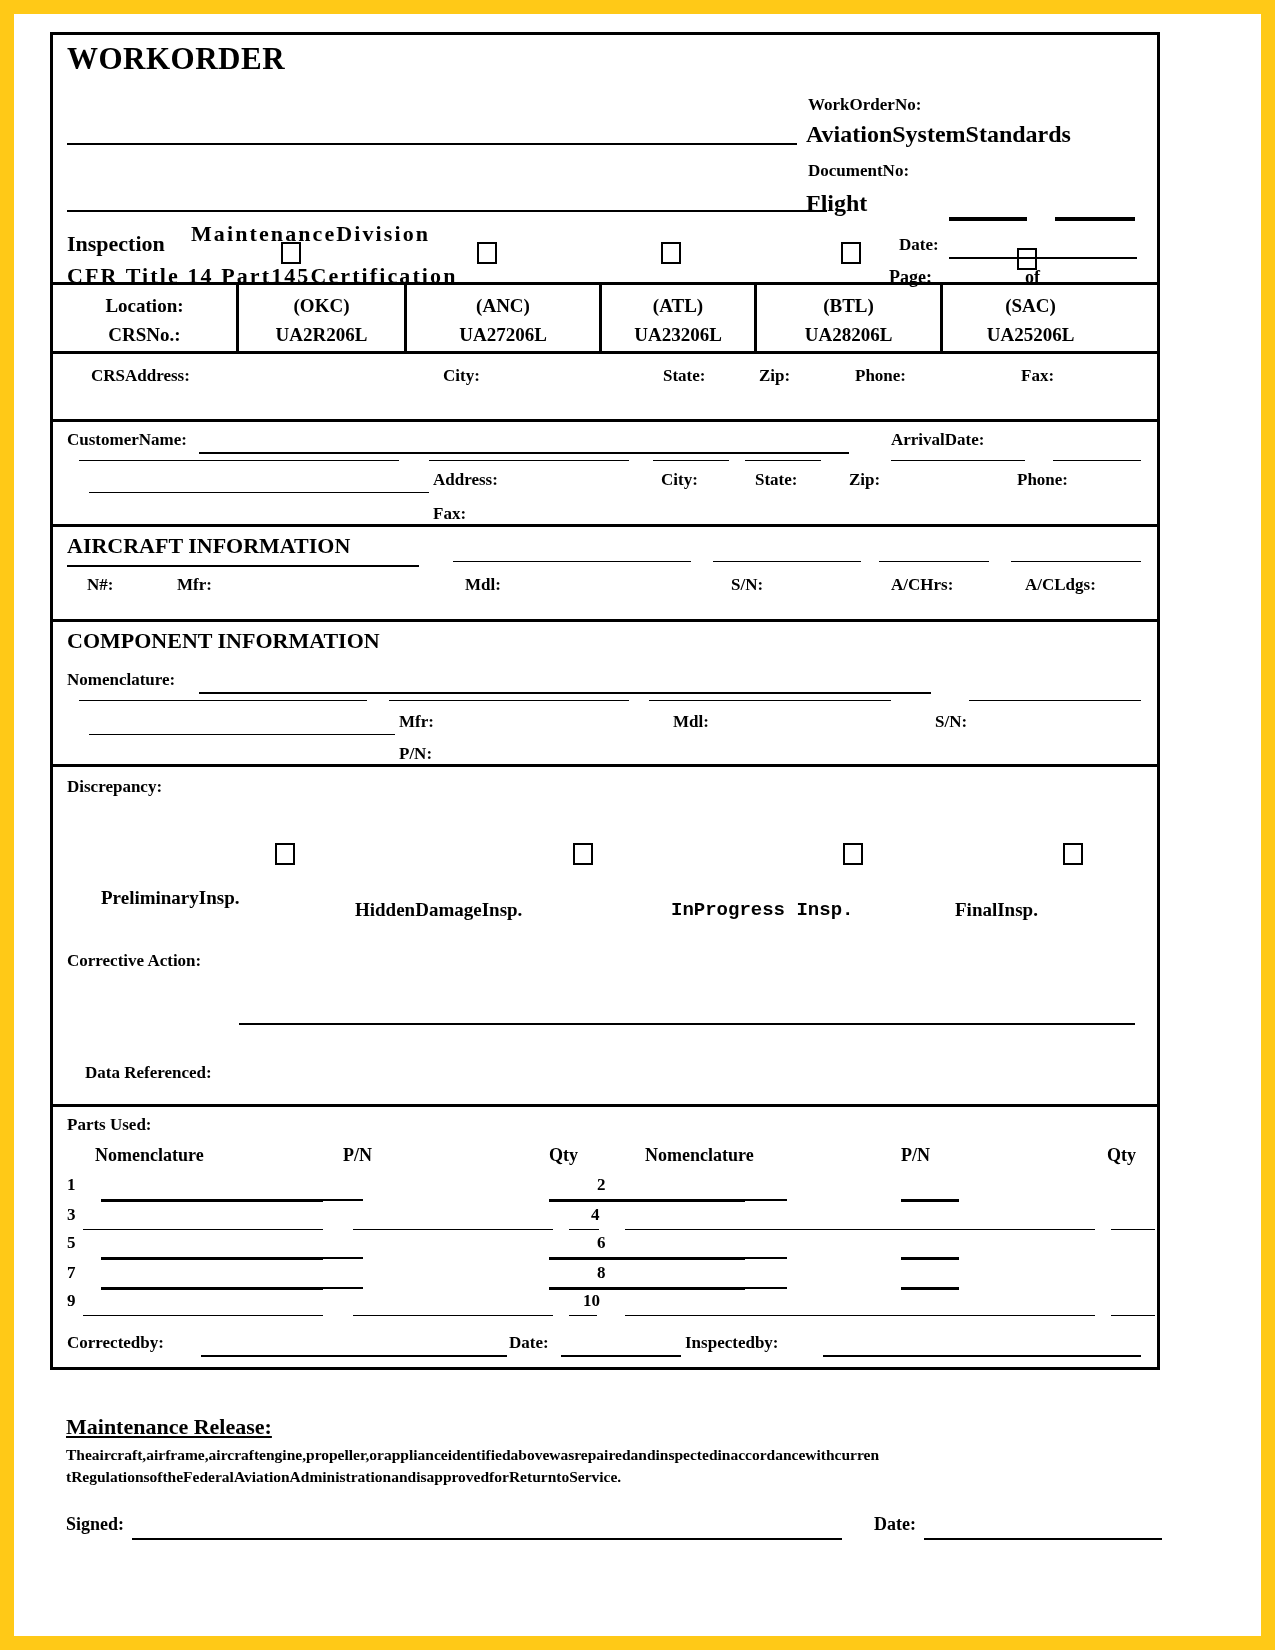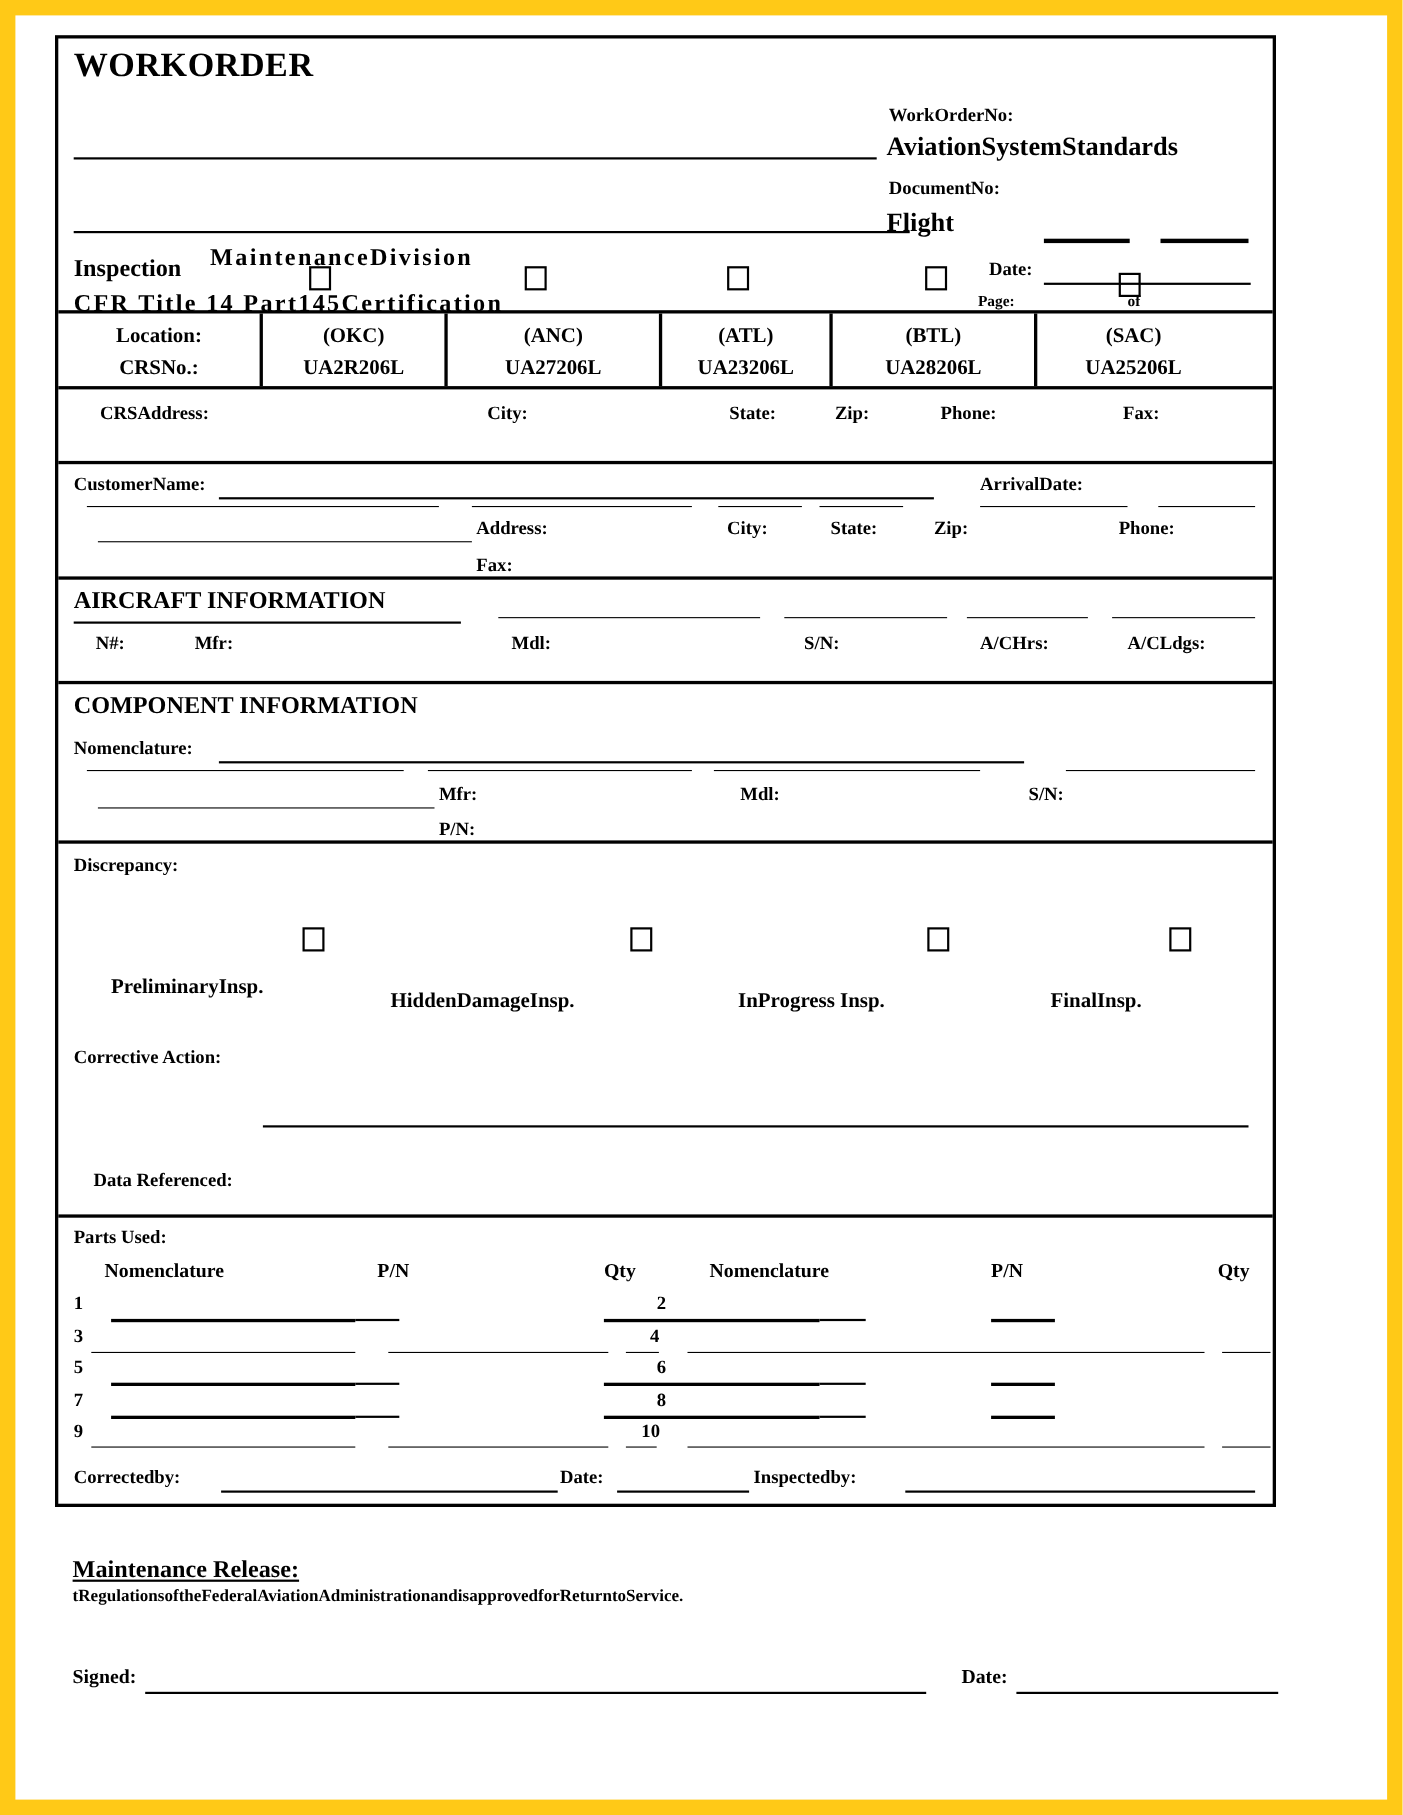--- a/index.html
+++ b/index.html
@@ -29,21 +29,21 @@
   .sect.last{border-bottom:none;}
 
   
   .hdr{height:250px;}
   .title{
     position:absolute; left:14px; top:6px;
     font-size:31px; font-weight:bold; letter-spacing:.5px;
   }
   .rule{position:absolute;background:#000;height:2px;}
   .lbl{position:absolute;font-weight:bold;}
-  .f14{font-size:14px;}
+  .f14{font-size:18px;}
   .f17{font-size:17px;}
   .f18{font-size:18px;}
   .f19{font-size:19px;}
   .f22{font-size:22px;}
   .f24{font-size:24px;}
   .cbx{
     position:absolute;width:20px;height:22px;
     border:2px solid #000;background:#fff;box-sizing:border-box;
   }
   .wide{letter-spacing:2.1px;}
@@ -212,21 +212,21 @@
     <div class="sect disc">
       <div class="lbl f17" style="left:14px;top:10px;">Discrepancy:</div>
 
       <div class="cbx" style="left:222px;top:76px;"></div>
       <div class="cbx" style="left:520px;top:76px;"></div>
       <div class="cbx" style="left:790px;top:76px;"></div>
       <div class="cbx" style="left:1010px;top:76px;"></div>
 
       <div class="lbl f19" style="left:48px;top:120px;">PreliminaryInsp.</div>
       <div class="lbl f19" style="left:302px;top:132px;">HiddenDamageInsp.</div>
-      <div class="lbl f19" style="left:618px;top:132px;">InProgress Insp.</div>
+      <div class="lbl f19" style="left:618px;top:132px;font-family:Liberation Mono, monospace;">InProgress Insp.</div>
       <div class="lbl f19" style="left:902px;top:132px;">FinalInsp.</div>
 
       <div class="lbl f17" style="left:14px;top:184px;">Corrective Action:</div>
       <div class="rule" style="left:186px;top:256px;width:896px;"></div>
 
       <div class="lbl f17" style="left:32px;top:296px;">Data Referenced:</div>
     </div>
 
     <div class="sect parts last">
       <div class="lbl f17" style="left:14px;top:8px;">Parts Used:</div>
@@ -283,20 +283,21 @@
       <div class="lbl f17" style="left:456px;top:226px;">Date:</div>
       <div class="rule" style="left:508px;top:248px;width:120px;"></div>
       <div class="lbl f17" style="left:632px;top:226px;">Inspectedby:</div>
       <div class="rule" style="left:770px;top:248px;width:318px;"></div>
     </div>
 
   </div>
 
   <div class="release">
     <div class="reltitle">Maintenance Release:</div>
+    <div class="reltext">Theaircraft,airframe,aircraftengine,propeller,orapplianceidentifiedabovewasrepairedandinspectedinaccordancewithcurren</div>
     <div class="reltext" style="margin-top:0;">tRegulationsoftheFederalAviationAdministrationandisapprovedforReturntoService.</div>
   </div>
 
   <div class="signrow">
     <div class="lbl f18" style="left:0;top:0;">Signed:</div>
     <div class="rule" style="left:66px;top:24px;width:710px;"></div>
     <div class="lbl f18" style="left:808px;top:0;">Date:</div>
     <div class="rule" style="left:858px;top:24px;width:238px;"></div>
   </div>
 

